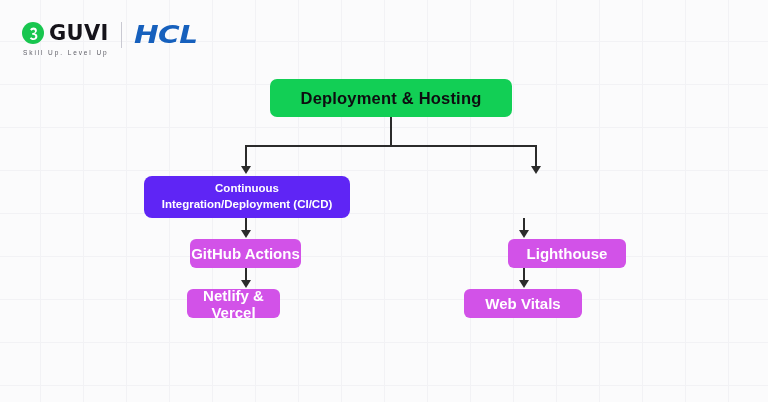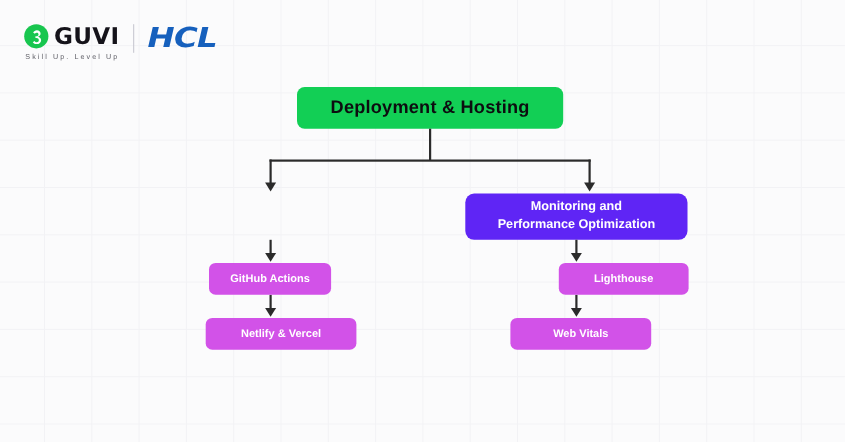--- a/index.html
+++ b/index.html
@@ -112,21 +112,21 @@
     background: #5f25f5;
     color: #ffffff;
     font-size: 11.5px;
     font-weight: bold;
     line-height: 1.35;
     border-radius: 8px;
   }
   .node-l3 {
     background: #d252e8;
     color: #ffffff;
-    font-size: 10px;
+    font-size: 15px;
     font-weight: bold;
     border-radius: 6px;
   }
 
   .edge {
     position: absolute;
     background: #2b2b2b;
   }
   .edge-v { width: 2px; }
   .edge-h { height: 2px; }
@@ -162,41 +162,41 @@
 
   <div class="node node-root" style="left:270px; top:79px; width:242px; height:38px;">Deployment &amp; Hosting</div>
 
   <div class="edge edge-v" style="left:390px; top:117px; height:29px;"></div>
   <div class="edge edge-h" style="left:245px; top:145px; width:292px;"></div>
   <div class="edge edge-v" style="left:245px; top:145px; height:23px;"></div>
   <div class="arrow" style="left:241px; top:166px;"></div>
   <div class="edge edge-v" style="left:535px; top:145px; height:23px;"></div>
   <div class="arrow" style="left:531px; top:166px;"></div>
 
-
-  <div class="node node-l2" style="left:423px; top:176px; width:202px; height:42px;">
+  <div class="node node-l2" style="left:144px; top:176px; width:206px; height:42px;">
     <div>
-      <div>Monitoring and</div>
-      <div>Performance Optimization</div>
+      <div>Continuous</div>
+      <div>Integration/Deployment (CI/CD)</div>
     </div>
   </div>
 
+
   <div class="edge edge-v" style="left:245px; top:218px; height:14px;"></div>
   <div class="arrow" style="left:241px; top:230px;"></div>
 
   <div class="edge edge-v" style="left:245px; top:268px; height:14px;"></div>
   <div class="arrow" style="left:241px; top:280px;"></div>
 
   <div class="edge edge-v" style="left:523px; top:218px; height:14px;"></div>
   <div class="arrow" style="left:519px; top:230px;"></div>
 
   <div class="edge edge-v" style="left:523px; top:268px; height:14px;"></div>
   <div class="arrow" style="left:519px; top:280px;"></div>
 
   <div class="node node-l3" style="left:190px; top:239px; width:111px; height:29px;">GitHub Actions</div>
 
-  <div class="node node-l3" style="left:187px; top:289px; width:137px; height:29px;">Netlify &amp; Vercel</div>
+  <div class="node node-l3" style="left:187px; top:289px; width:93px; height:29px;">Netlify &amp; Vercel</div>
 
   <div class="node node-l3" style="left:464px; top:239px; width:118px; height:29px;margin-left:44px;">Lighthouse</div>
 
-  <div class="node node-l3" style="left:464px; top:289px; width:128px; height:29px;">Web Vitals</div>
+  <div class="node node-l3" style="left:464px; top:289px; width:118px; height:29px;">Web Vitals</div>
 
 </div>
 
 </body></html>

